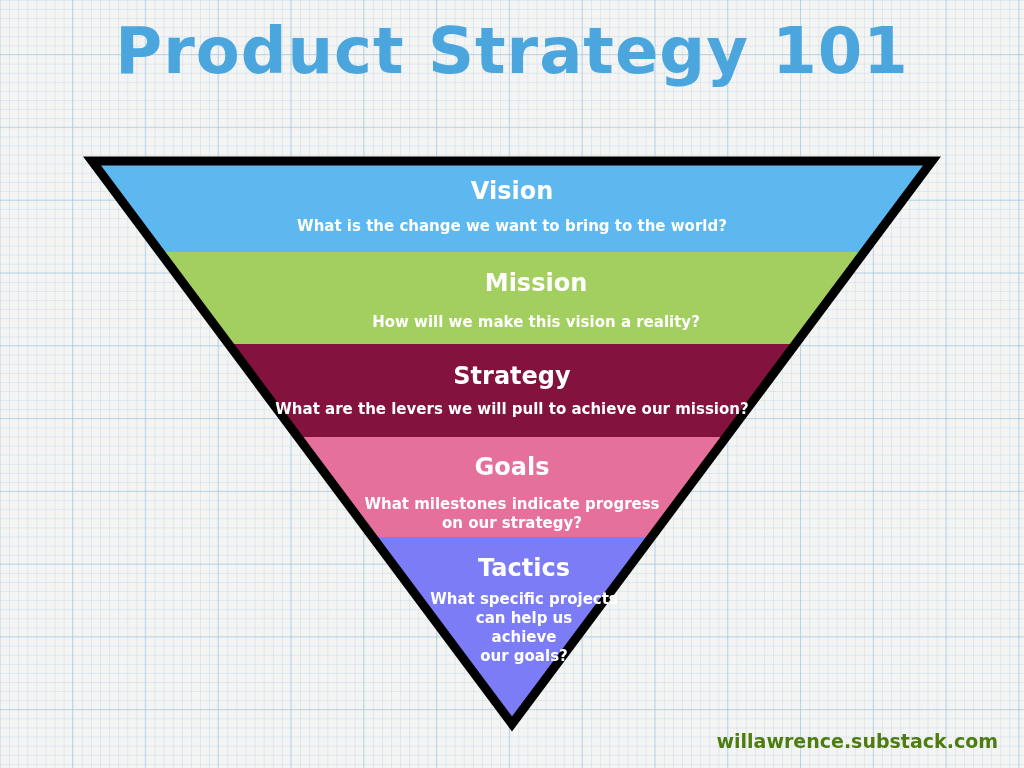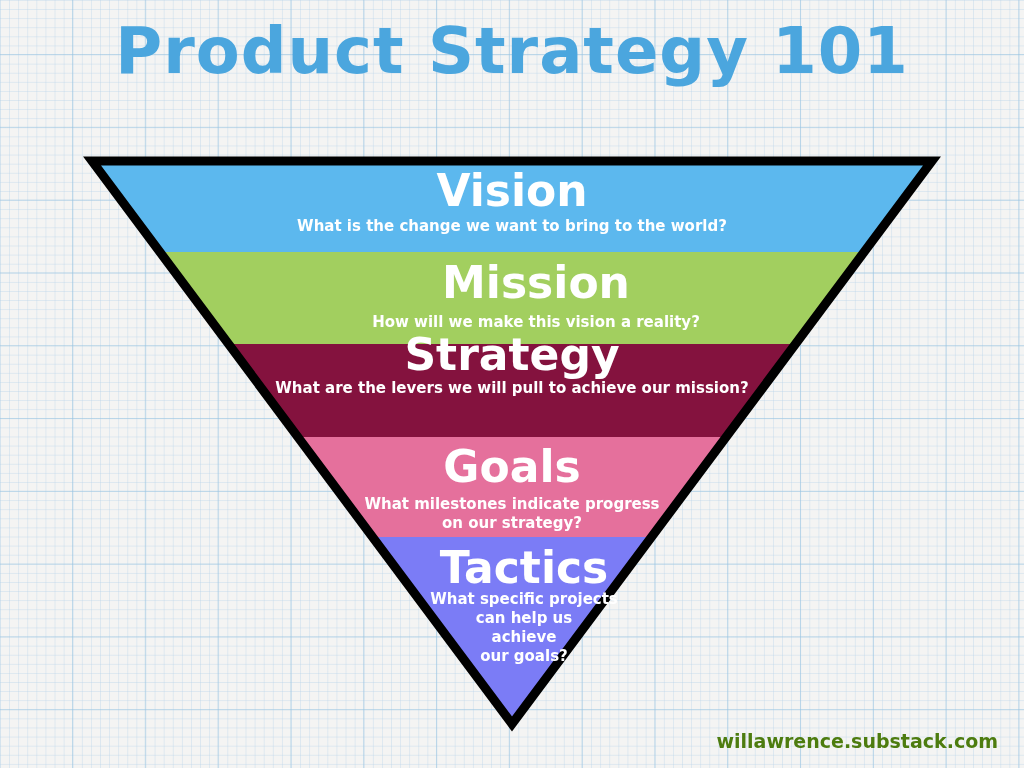--- a/index.html
+++ b/index.html
@@ -18,21 +18,21 @@
   .title {
     position: absolute; left: 0; top: 14px; width: 1024px; text-align: center;
     font-size: 64px; font-weight: bold; letter-spacing: 1px;
     color: #4ba6de; font-family: "DejaVu Sans", sans-serif;
   }
   svg.pyramid { position: absolute; left: 0; top: 0; }
   .band-text {
     position: absolute; left: 0; width: 1024px; text-align: center; color: #fff;
     font-family: "DejaVu Sans", sans-serif; font-weight: bold;
   }
-  .band-title { font-size: 44px; line-height: 40px; }
+  .band-title { font-size: 24px; line-height: 40px; }
   .band-sub { font-size: 15px; line-height: 19px; }
   .footer {
     position: absolute; right: 26px; top: 730px;
     font-family: "DejaVu Sans", sans-serif; font-weight: bold;
     font-size: 19px; color: #4d7c0f;
   }
 </style>
 </head>
 <body>
 
@@ -57,21 +57,21 @@
 <div class="band-text" style="top:171px;">
   <div class="band-title">Vision</div>
   <div class="band-sub" style="margin-top:6px;">What is the change we want to bring to the world?</div>
 </div>
 
 <div class="band-text" style="top:263px;padding-left:24px;">
   <div class="band-title">Mission</div>
   <div class="band-sub" style="margin-top:10px;">How will we make this vision a reality?</div>
 </div>
 
-<div class="band-text" style="top:335px;">
+<div class="band-text" style="top:356px;">
   <div class="band-title">Strategy</div>
   <div class="band-sub" style="margin-top:4px;">What are the levers we will pull to achieve our mission?</div>
 </div>
 
 <div class="band-text" style="top:447px;">
   <div class="band-title">Goals</div>
   <div class="band-sub" style="margin-top:8px;">What milestones indicate progress</div>
   <div class="band-sub">on our strategy?</div>
 </div>
 

